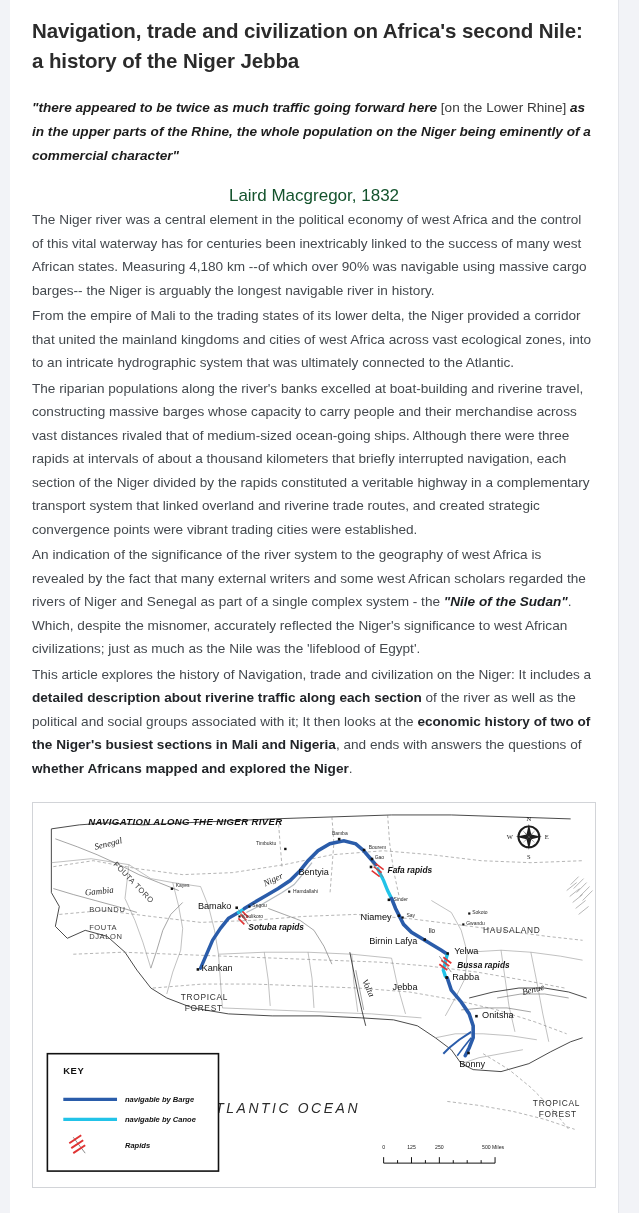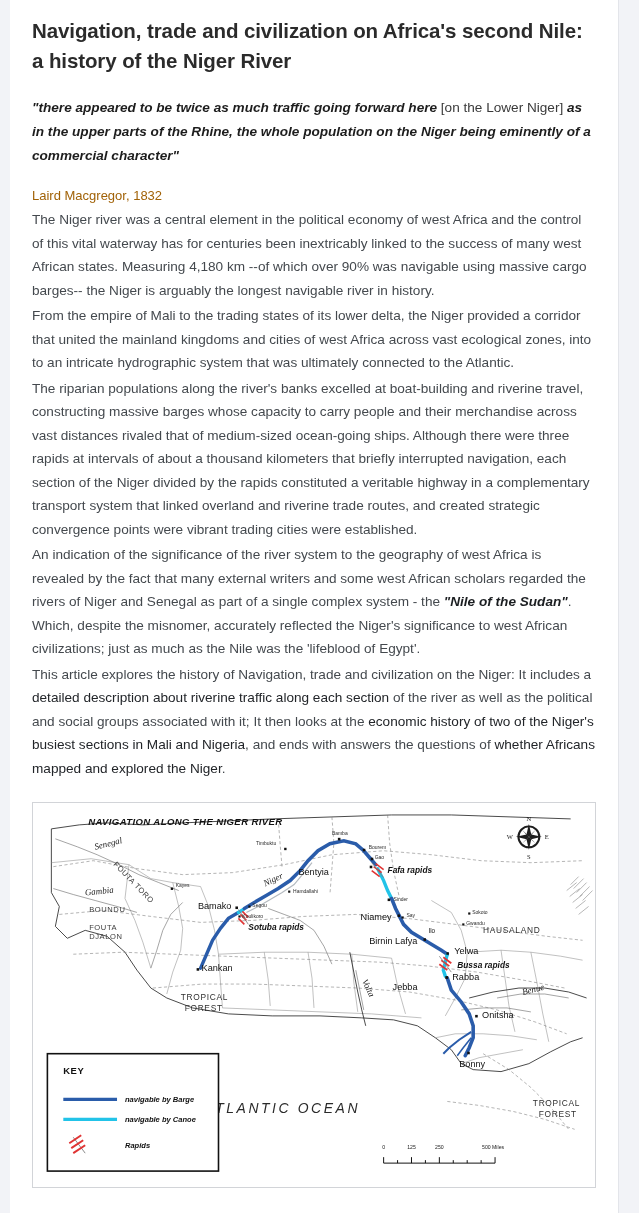--- a/index.html
+++ b/index.html
@@ -67,33 +67,34 @@
     color: #1d1d1d;
   }
   .pullquote .plain {
     font-weight: 400;
     font-style: normal;
     color: #3a3a3a;
   }
 
   .attribution {
     margin: 18px 0 0 0;
-    font-size: 13px;
+    font-size: 17px;
     line-height: 20px;
-    color: #a16207;
+    color: #14532d;
+    text-align: center;
   }
 
   p.body {
     margin: 2px 0 0 0;
     font-size: 13.6px;
     line-height: 23.5px;
     color: #44494e;
   }
   p.body b, p.body strong {
-    font-weight: 400;
+    font-weight: 700;
     color: #222529;
   }
   p.body .bi {
     font-weight: 700;
     font-style: italic;
     color: #1b1e21;
   }
 
   
   .map-figure {
@@ -111,25 +112,25 @@
 </head>
 <body>
 
 <div class="gutter-left"></div>
 <div class="gutter-right"></div>
 <div class="page-left-rule"></div>
 <div class="page-right-rule"></div>
 
 <div class="page">
 
-  <h1 class="title">Navigation, trade and civilization on Africa's second Nile: a history of the Niger River</h1>
+  <h1 class="title">Navigation, trade and civilization on Africa's second Nile: a history of the Niger Jebba</h1>
 
   <div class="pullquote">
     <span>"there appeared to be twice as much traffic going forward here</span>
-    <span class="plain">[on the Lower Niger]</span>
+    <span class="plain">[on the Lower Rhine]</span>
     <span>as in the upper parts of the Rhine, the whole population on the Niger being eminently of a commercial character"</span>
   </div>
 
   <div class="attribution">Laird Macgregor, 1832</div>
 
   <div id="paragraphs">
       <p class="body"><span>The Niger river was a central element in the political economy of west Africa and the control of this vital waterway has for centuries been inextricably linked to the success of many west African states. Measuring 4,180 km --of which over 90% was navigable using massive cargo barges-- the Niger is arguably the longest navigable river in history.</span></p>
       <p class="body"><span>From the empire of Mali to the trading states of its lower delta, the Niger provided a corridor that united the mainland kingdoms and cities of west Africa across vast ecological zones, into to an intricate hydrographic system that was ultimately connected to the Atlantic.</span></p>
       <p class="body"><span>The riparian populations along the river's banks excelled at boat-building and riverine travel, constructing massive barges whose capacity to carry people and their merchandise across vast distances rivaled that of medium-sized ocean-going ships. Although there were three rapids at intervals of about a thousand kilometers that briefly interrupted navigation, each section of the Niger divided by the rapids constituted a veritable highway in a complementary transport system that linked overland and riverine trade routes, and created strategic convergence points were vibrant trading cities were established.</span></p>
       <p class="body"><span>An indication of the significance of the river system to the geography of west Africa is revealed by the fact that many external writers and some west African scholars regarded the rivers of Niger and Senegal as part of a single complex system - the </span><span class="bi">"Nile of the Sudan"</span><span>. Which, despite the misnomer, accurately reflected the Niger's significance to west African civilizations; just as much as the Nile was the 'lifeblood of Egypt'.</span></p>

